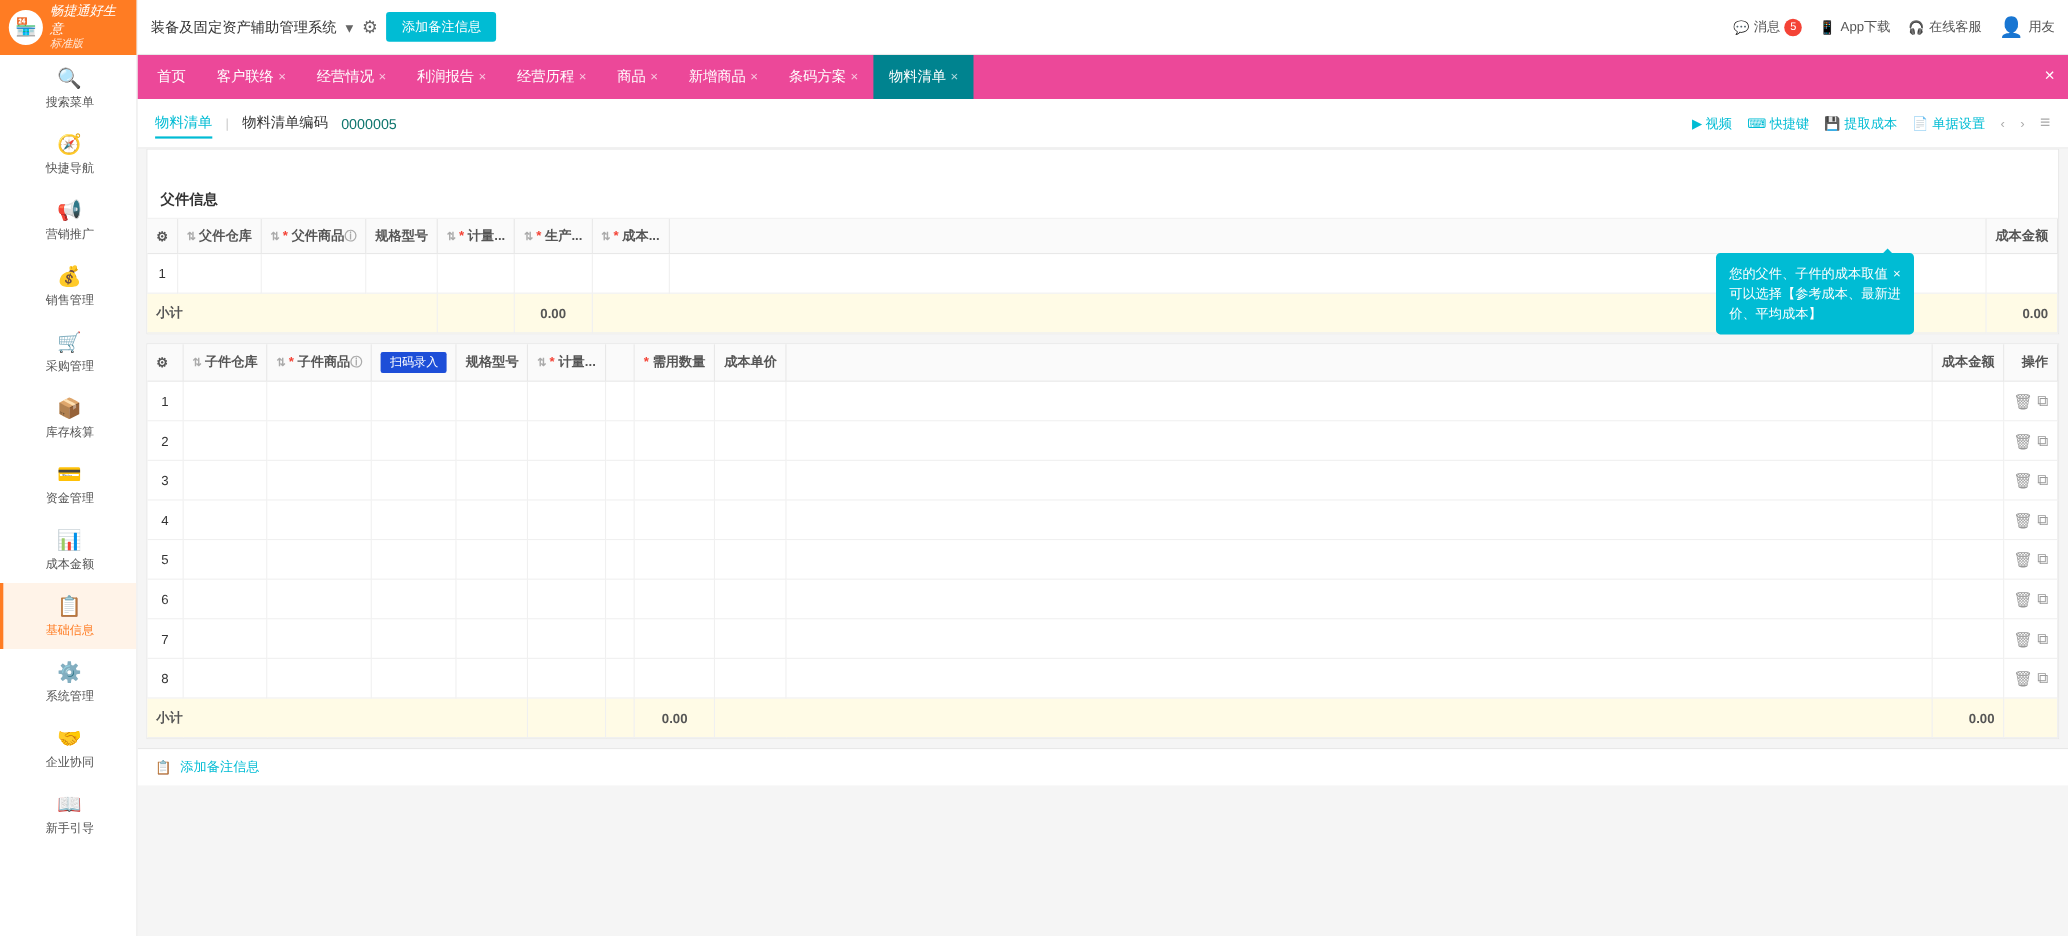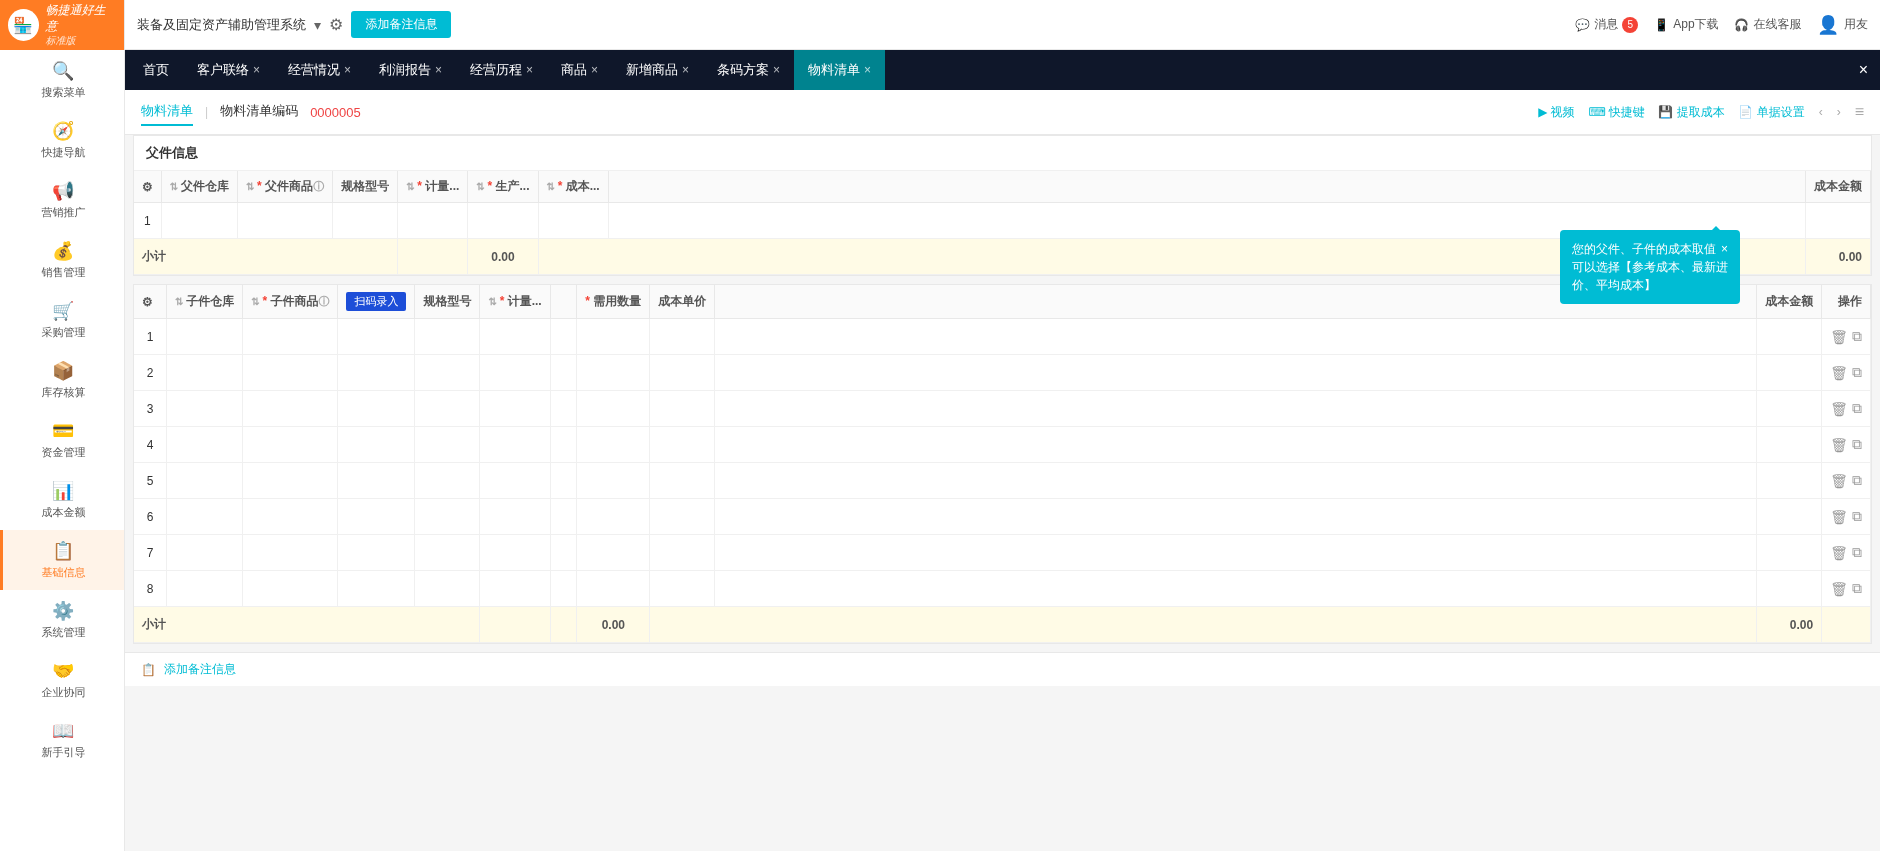--- a/index.html
+++ b/index.html
@@ -77,21 +77,21 @@
       border-radius: 3px;
       cursor: pointer;
       font-size: 12px;
     }
     .topbar-right { display: flex; align-items: center; gap: 16px; color: #555; font-size: 12px; }
     .topbar-right-item { display: flex; align-items: center; gap: 4px; cursor: pointer; }
     .badge { background: #f44336; color: white; border-radius: 50%; width: 16px; height: 16px; font-size: 10px; display: flex; align-items: center; justify-content: center; }
 
     
     .nav-tabs {
-      background: #0f172a;
+      background: #ec4899;
       display: flex;
       align-items: center;
       height: 40px;
       padding: 0 4px;
       overflow-x: auto;
     }
     .nav-tab {
       display: flex;
       align-items: center;
       gap: 4px;
@@ -126,38 +126,39 @@
       border-bottom: 1px solid #e8e8e8;
     }
     .sub-header-tab {
       font-size: 13px;
       color: #333;
       padding: 4px 0;
       cursor: pointer;
       border-bottom: 2px solid transparent;
     }
     .sub-header-tab.active { color: #00bcd4; border-bottom-color: #00bcd4; }
-    .sub-header-code { color: #ef4444; font-size: 13px; }
+    .sub-header-code { color: #0f766e; font-size: 13px; }
     .toolbar-item {
       display: flex;
       align-items: center;
       gap: 3px;
       color: #00bcd4;
       font-size: 12px;
       cursor: pointer;
     }
 
     
     .section { background: #fff; margin: 8px; border: 1px solid #e8e8e8; position: relative; }
     .section-title {
       padding: 8px 12px;
       font-size: 13px;
       font-weight: bold;
       color: #333;
       border-bottom: 1px solid #f0f0f0;
+      margin-top: 28px;
     }
 
     
     .data-table {
       width: 100%;
       border-collapse: collapse;
     }
     .data-table th {
       background: #fafafa;
       padding: 7px 8px;

